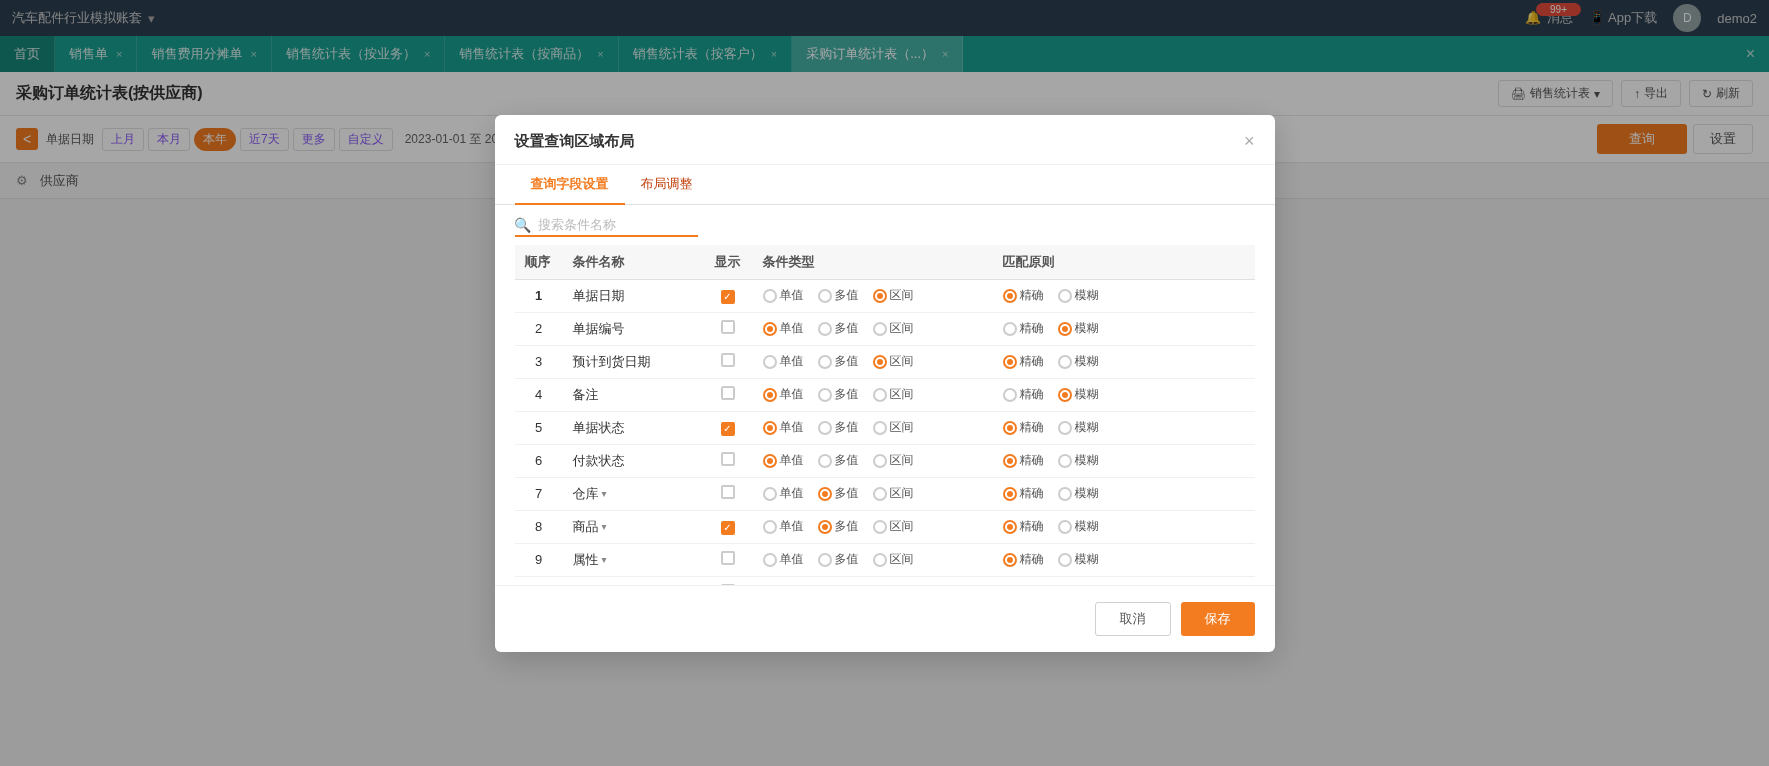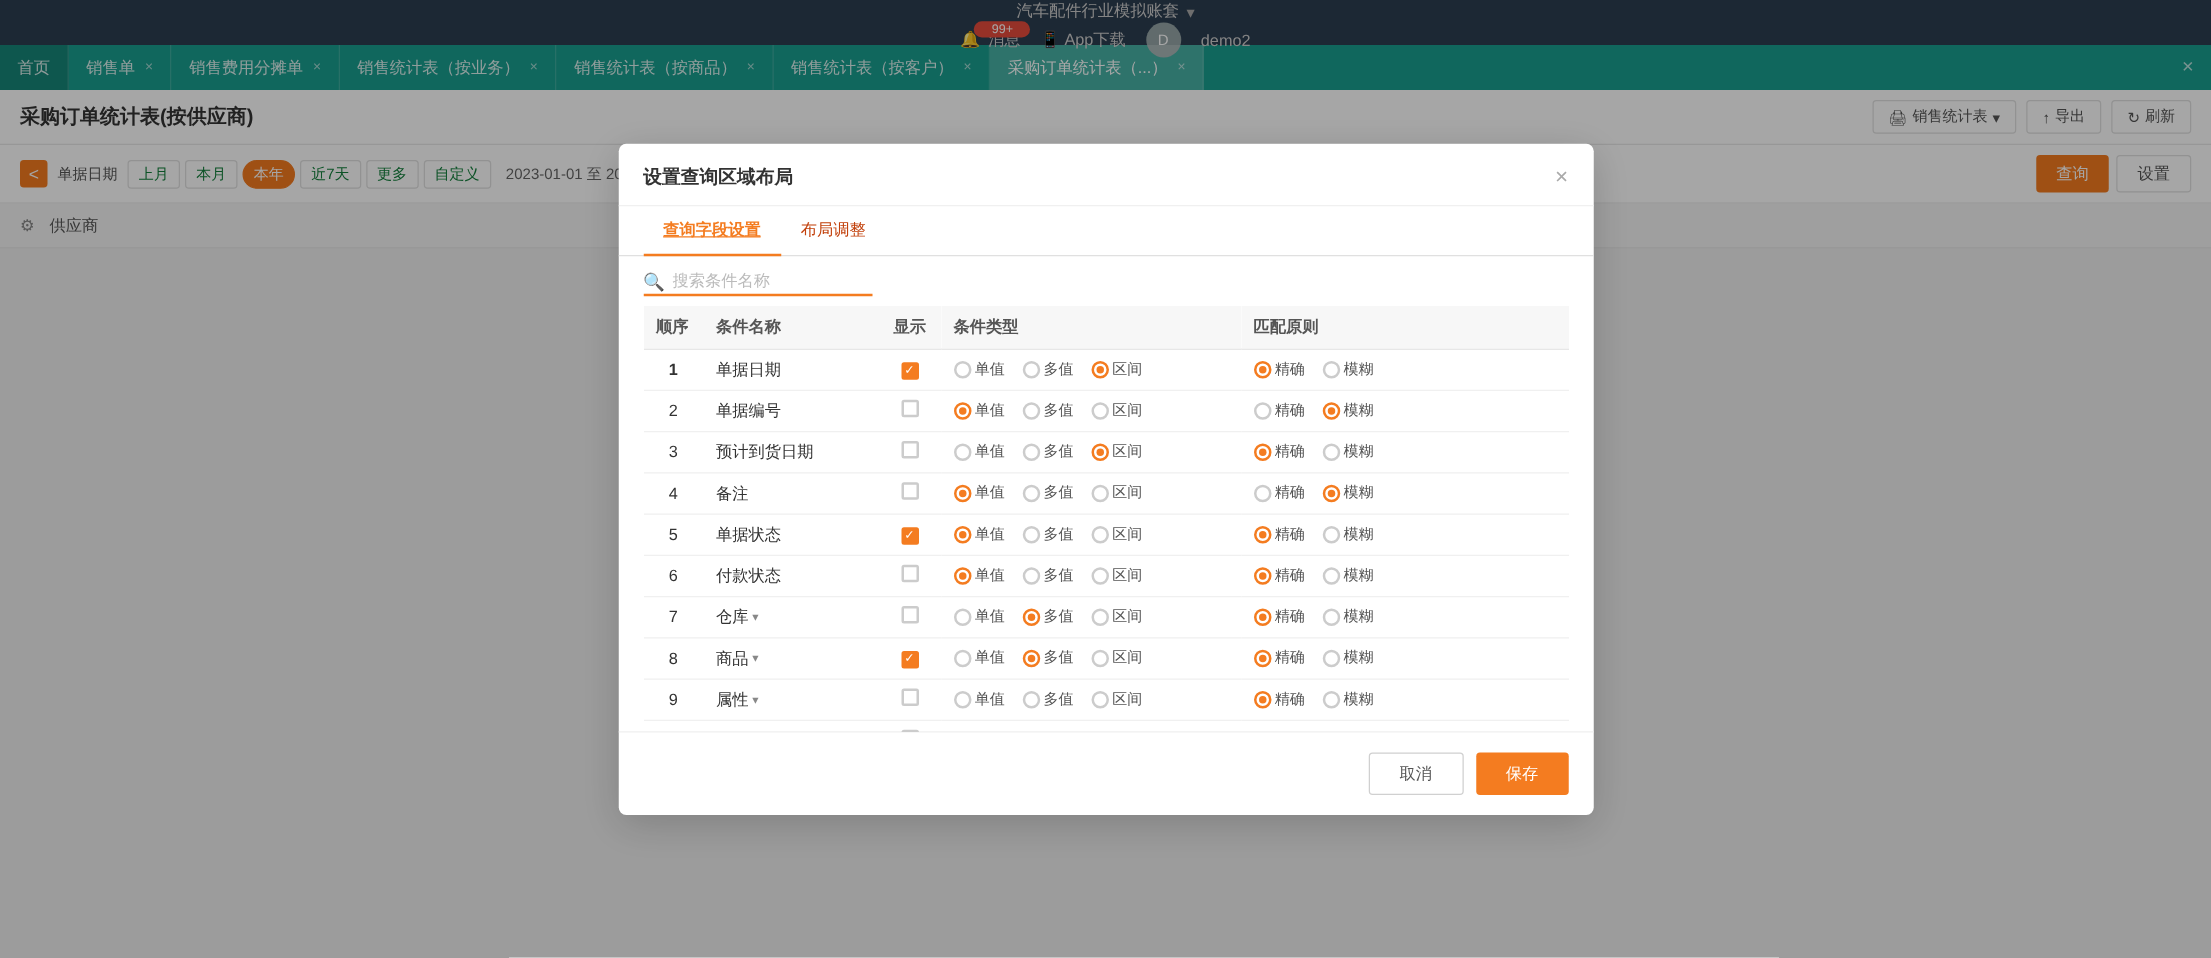--- a/index.html
+++ b/index.html
@@ -6,21 +6,20 @@
     body { font-family: 'Microsoft YaHei', Arial, sans-serif; font-size: 13px; background: #f0f0f0; overflow: hidden; }
 
     
     .top-bar {
       background: #2c3e50;
       height: 36px;
       display: flex;
       align-items: center;
       padding: 0 12px;
       justify-content: space-between;
-      flex-direction: column;
     }
     .top-bar-left { color: #ccc; font-size: 13px; display: flex; align-items: center; gap: 6px; }
     .top-bar-right { display: flex; align-items: center; gap: 16px; color: #ccc; font-size: 13px; }
     .top-bar-right .notif { position: relative; cursor: pointer; }
     .badge { background: #e74c3c; color: white; font-size: 10px; border-radius: 8px; padding: 1px 14px; position: absolute; top: -6px; right: -8px; }
     .avatar { width: 28px; height: 28px; border-radius: 50%; background: #95a5a6; display: inline-flex; align-items: center; justify-content: center; color: white; font-size: 12px; }
 
     
     .tab-bar {
       background: #1a9e8f;
@@ -69,21 +68,21 @@
       padding: 8px 16px;
       display: flex;
       align-items: center;
       gap: 8px;
       border-bottom: 1px solid #e8e8e8;
       flex-wrap: wrap;
     }
     .filter-toggle { background: #f47c20; color: white; border: none; width: 22px; height: 22px; border-radius: 3px; cursor: pointer; font-size: 14px; display: flex; align-items: center; justify-content: center; }
     .filter-label { font-size: 12px; color: #555; }
     .filter-btns { display: flex; gap: 4px; }
-    .filter-btn { border: 1px solid #e0e0e0; background: white; padding: 2px 8px; border-radius: 3px; cursor: pointer; font-size: 12px; color: #15803d; }
+    .filter-btn { border: 1px solid #e0e0e0; background: white; padding: 2px 8px; border-radius: 3px; cursor: pointer; font-size: 12px; color: #8b5cf6; }
     .filter-btn.active { background: #f47c20; color: white; border-color: #f47c20; border-radius: 12px; }
     .date-range { font-size: 12px; color: #666; margin-left: 4px; }
 
     
     .table-area {
       background: white;
       margin: 0;
       overflow: auto;
     }
     .table-header-row {
@@ -137,21 +136,21 @@
       gap: 0;
     }
     .dtab {
       padding: 10px 16px;
       cursor: pointer;
       font-size: 13px;
       color: #c2410c;
       border-bottom: 2px solid transparent;
       margin-bottom: -1px;
     }
-    .dtab.active { color: #f47c20; border-bottom-color: #f47c20; font-weight: bold; text-decoration: underline; }
+    .dtab.active { color: #f47c20; border-bottom-color: #f47c20; font-weight: bold; }
 
     
     .dialog-search {
       padding: 12px 20px 8px 20px;
       display: flex;
       align-items: center;
       gap: 8px;
     }
     .search-input-wrap {
       display: flex;
@@ -231,21 +230,21 @@
     .btn-save {
       background: #f47c20; color: white; border: none;
       padding: 7px 24px; border-radius: 3px; cursor: pointer; font-size: 13px;
     }
 
     
     .dialog-table-wrap::-webkit-scrollbar { width: 6px; }
     .dialog-table-wrap::-webkit-scrollbar-thumb { background: #ddd; border-radius: 3px; }
 
     
-    .btn-query { background: #f47c20; color: white; border: none; padding: 5px 16px; border-radius: 3px; cursor: pointer; font-size: 13px; }
+    .btn-query { background: #f47c20; color: white; border: none; padding: 5px 32px; border-radius: 3px; cursor: pointer; font-size: 13px; }
     .btn-set { border: 1px solid #e0e0e0; background: white; padding: 5px 16px; border-radius: 3px; cursor: pointer; font-size: 13px; color: #555; }
   </style>
 </head>
 <body>
 
 <div class="top-bar">
   <div class="top-bar-left">
     <span>汽车配件行业模拟账套</span>
     <span style="cursor:pointer; color:#aaa;">▾</span>
   </div>

